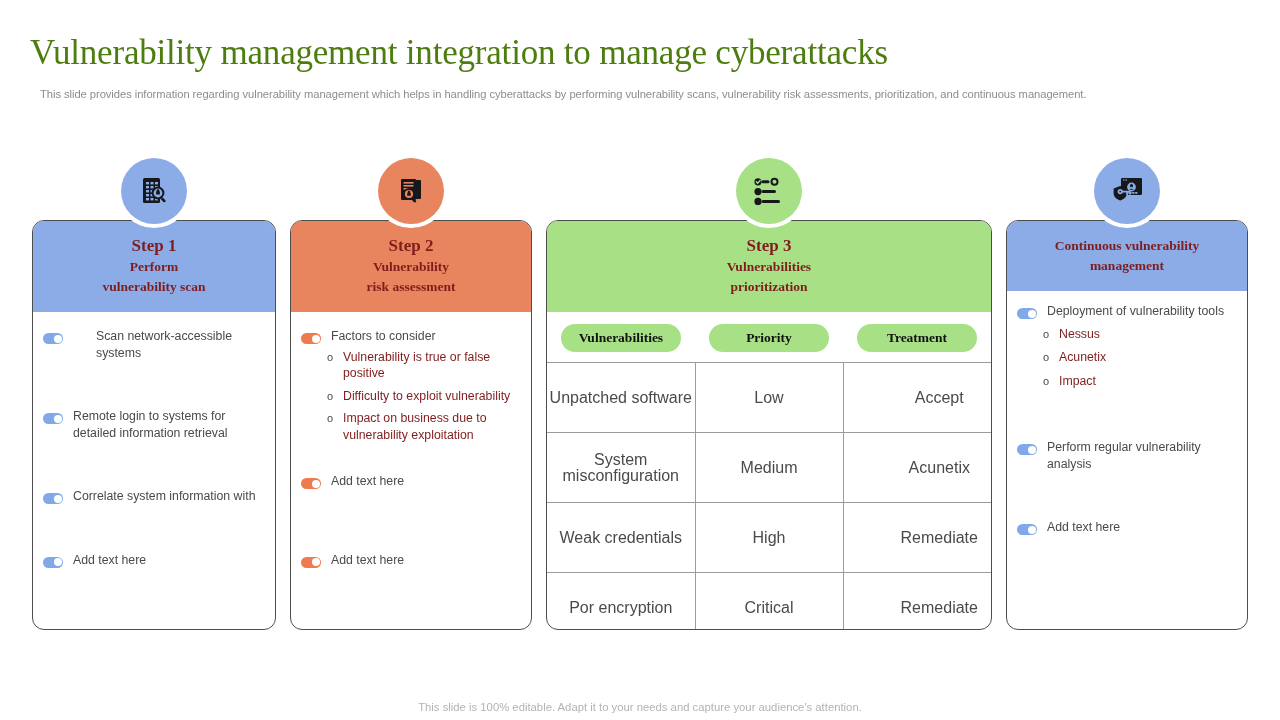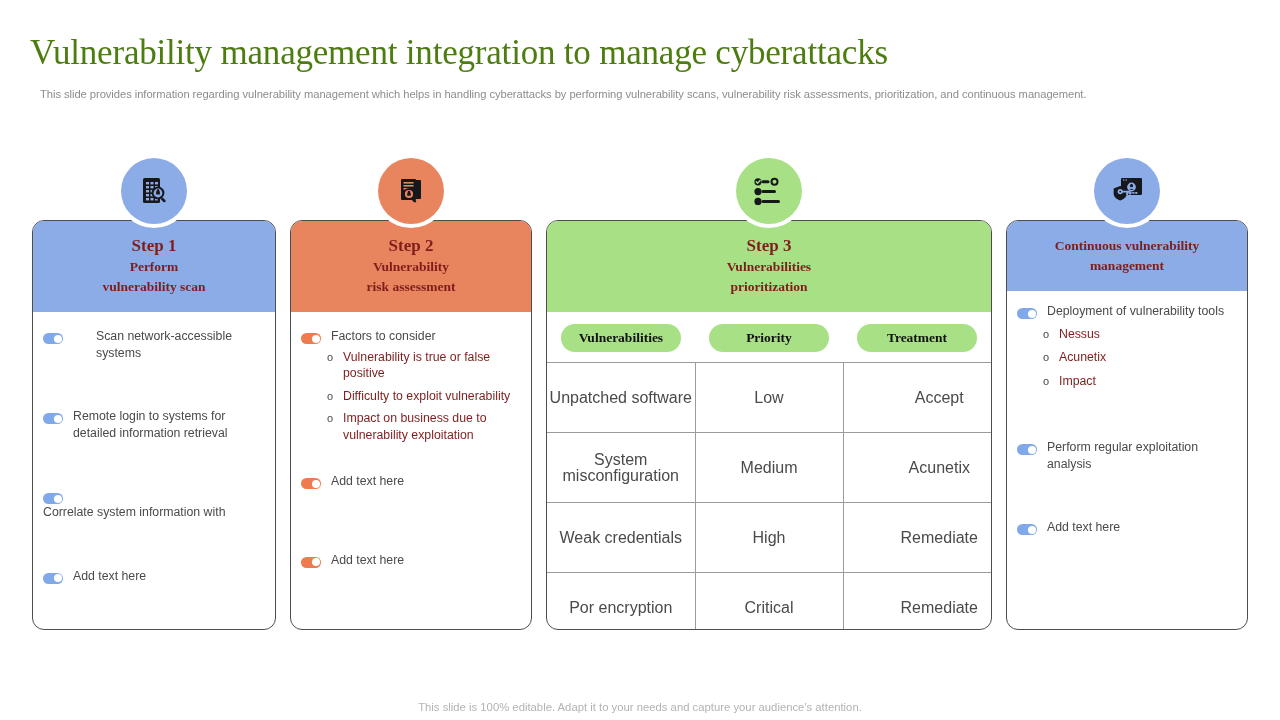--- a/index.html
+++ b/index.html
@@ -227,21 +227,21 @@
       </div>
       <div class="card-body" style="padding-top:16px;">
         <div class="bullet-row" style="margin-bottom:47px;gap:23px;">
           <span class="toggle blue"></span>
           <span class="bullet-text">Scan network-accessible systems</span>
         </div>
         <div class="bullet-row" style="margin-bottom:47px;">
           <span class="toggle blue"></span>
           <span class="bullet-text">Remote login to systems for detailed information retrieval</span>
         </div>
-        <div class="bullet-row" style="margin-bottom:47px;flex-direction:column;">
+        <div class="bullet-row" style="margin-bottom:47px;">
           <span class="toggle blue"></span>
           <span class="bullet-text">Correlate system information with</span>
         </div>
         <div class="bullet-row">
           <span class="toggle blue"></span>
           <span class="bullet-text">Add text here</span>
         </div>
       </div>
     </div>
   </div>
@@ -407,21 +407,21 @@
             <span class="sub-marker">o</span>
             <span class="sub-text">Acunetix</span>
           </div>
           <div class="sub-row" style="margin-top:7px;">
             <span class="sub-marker">o</span>
             <span class="sub-text">Impact</span>
           </div>
         </div>
         <div class="bullet-row" style="margin-top:50px; margin-bottom:47px;">
           <span class="toggle blue"></span>
-          <span class="bullet-text">Perform regular exploitation analysis</span>
+          <span class="bullet-text">Perform regular vulnerability analysis</span>
         </div>
         <div class="bullet-row">
           <span class="toggle blue"></span>
           <span class="bullet-text">Add text here</span>
         </div>
       </div>
     </div>
   </div>
 
   <div class="footer-note">This slide is 100% editable. Adapt it to your needs and capture your audience's attention.</div>

